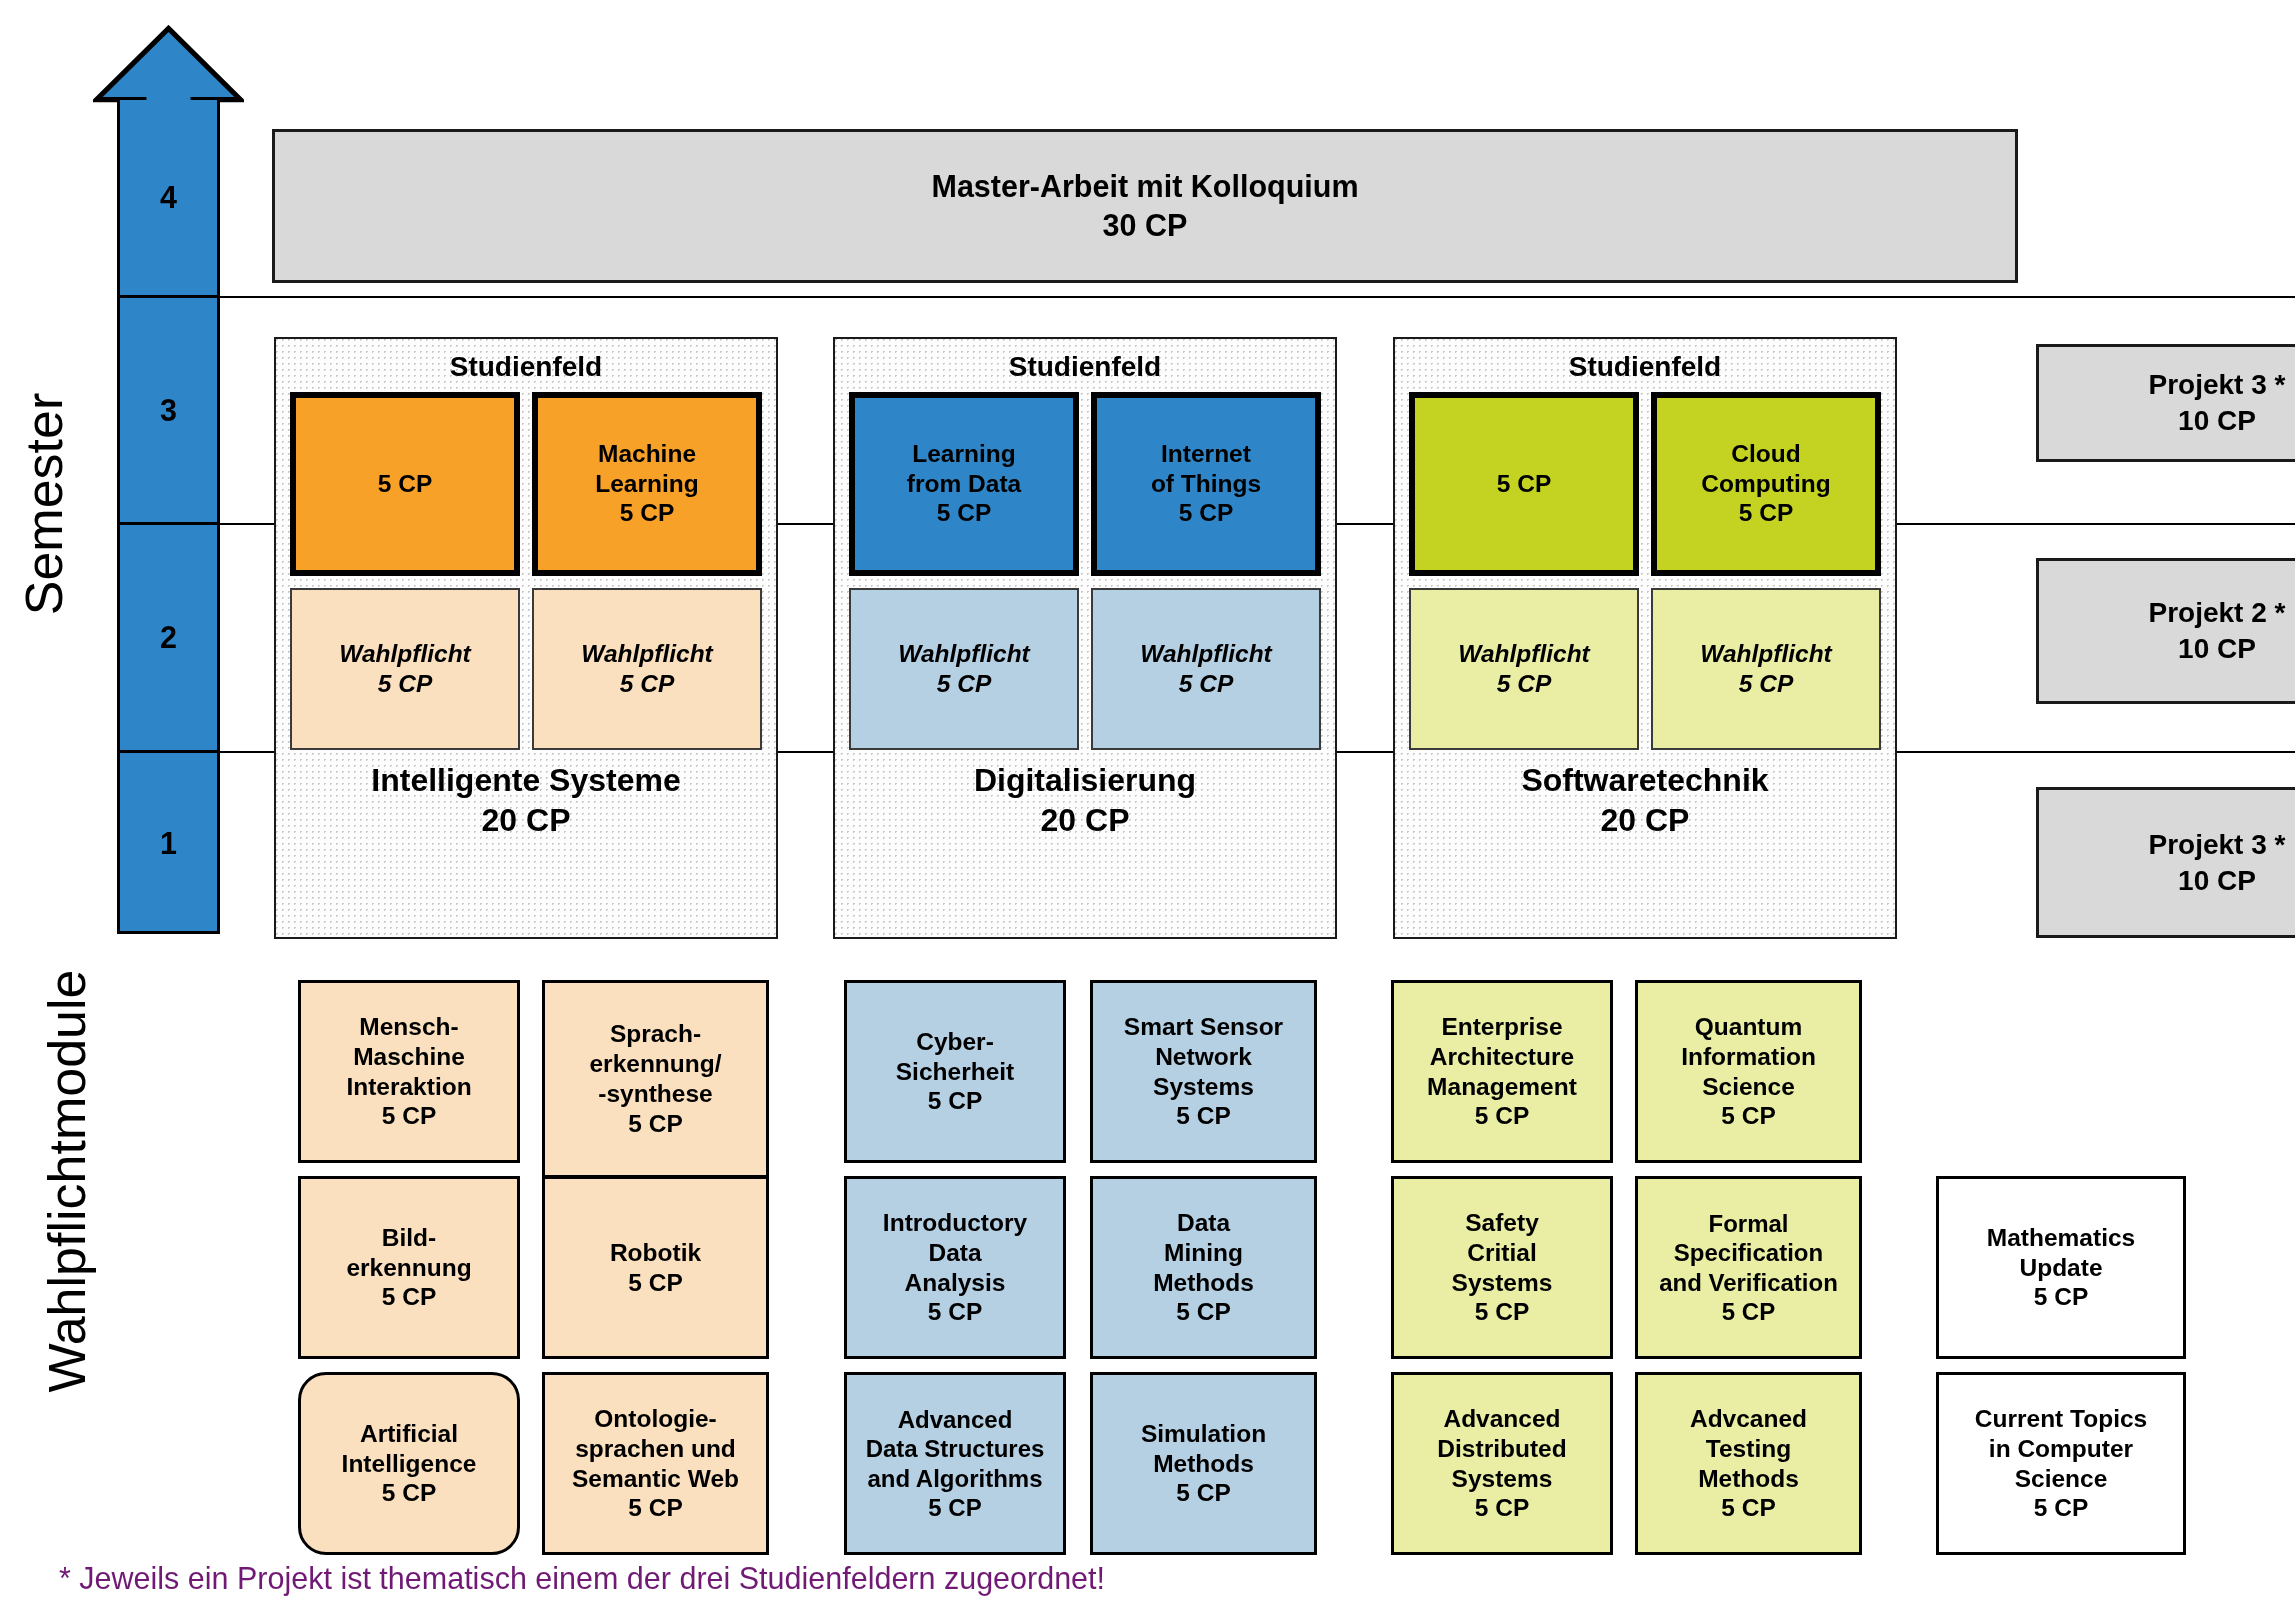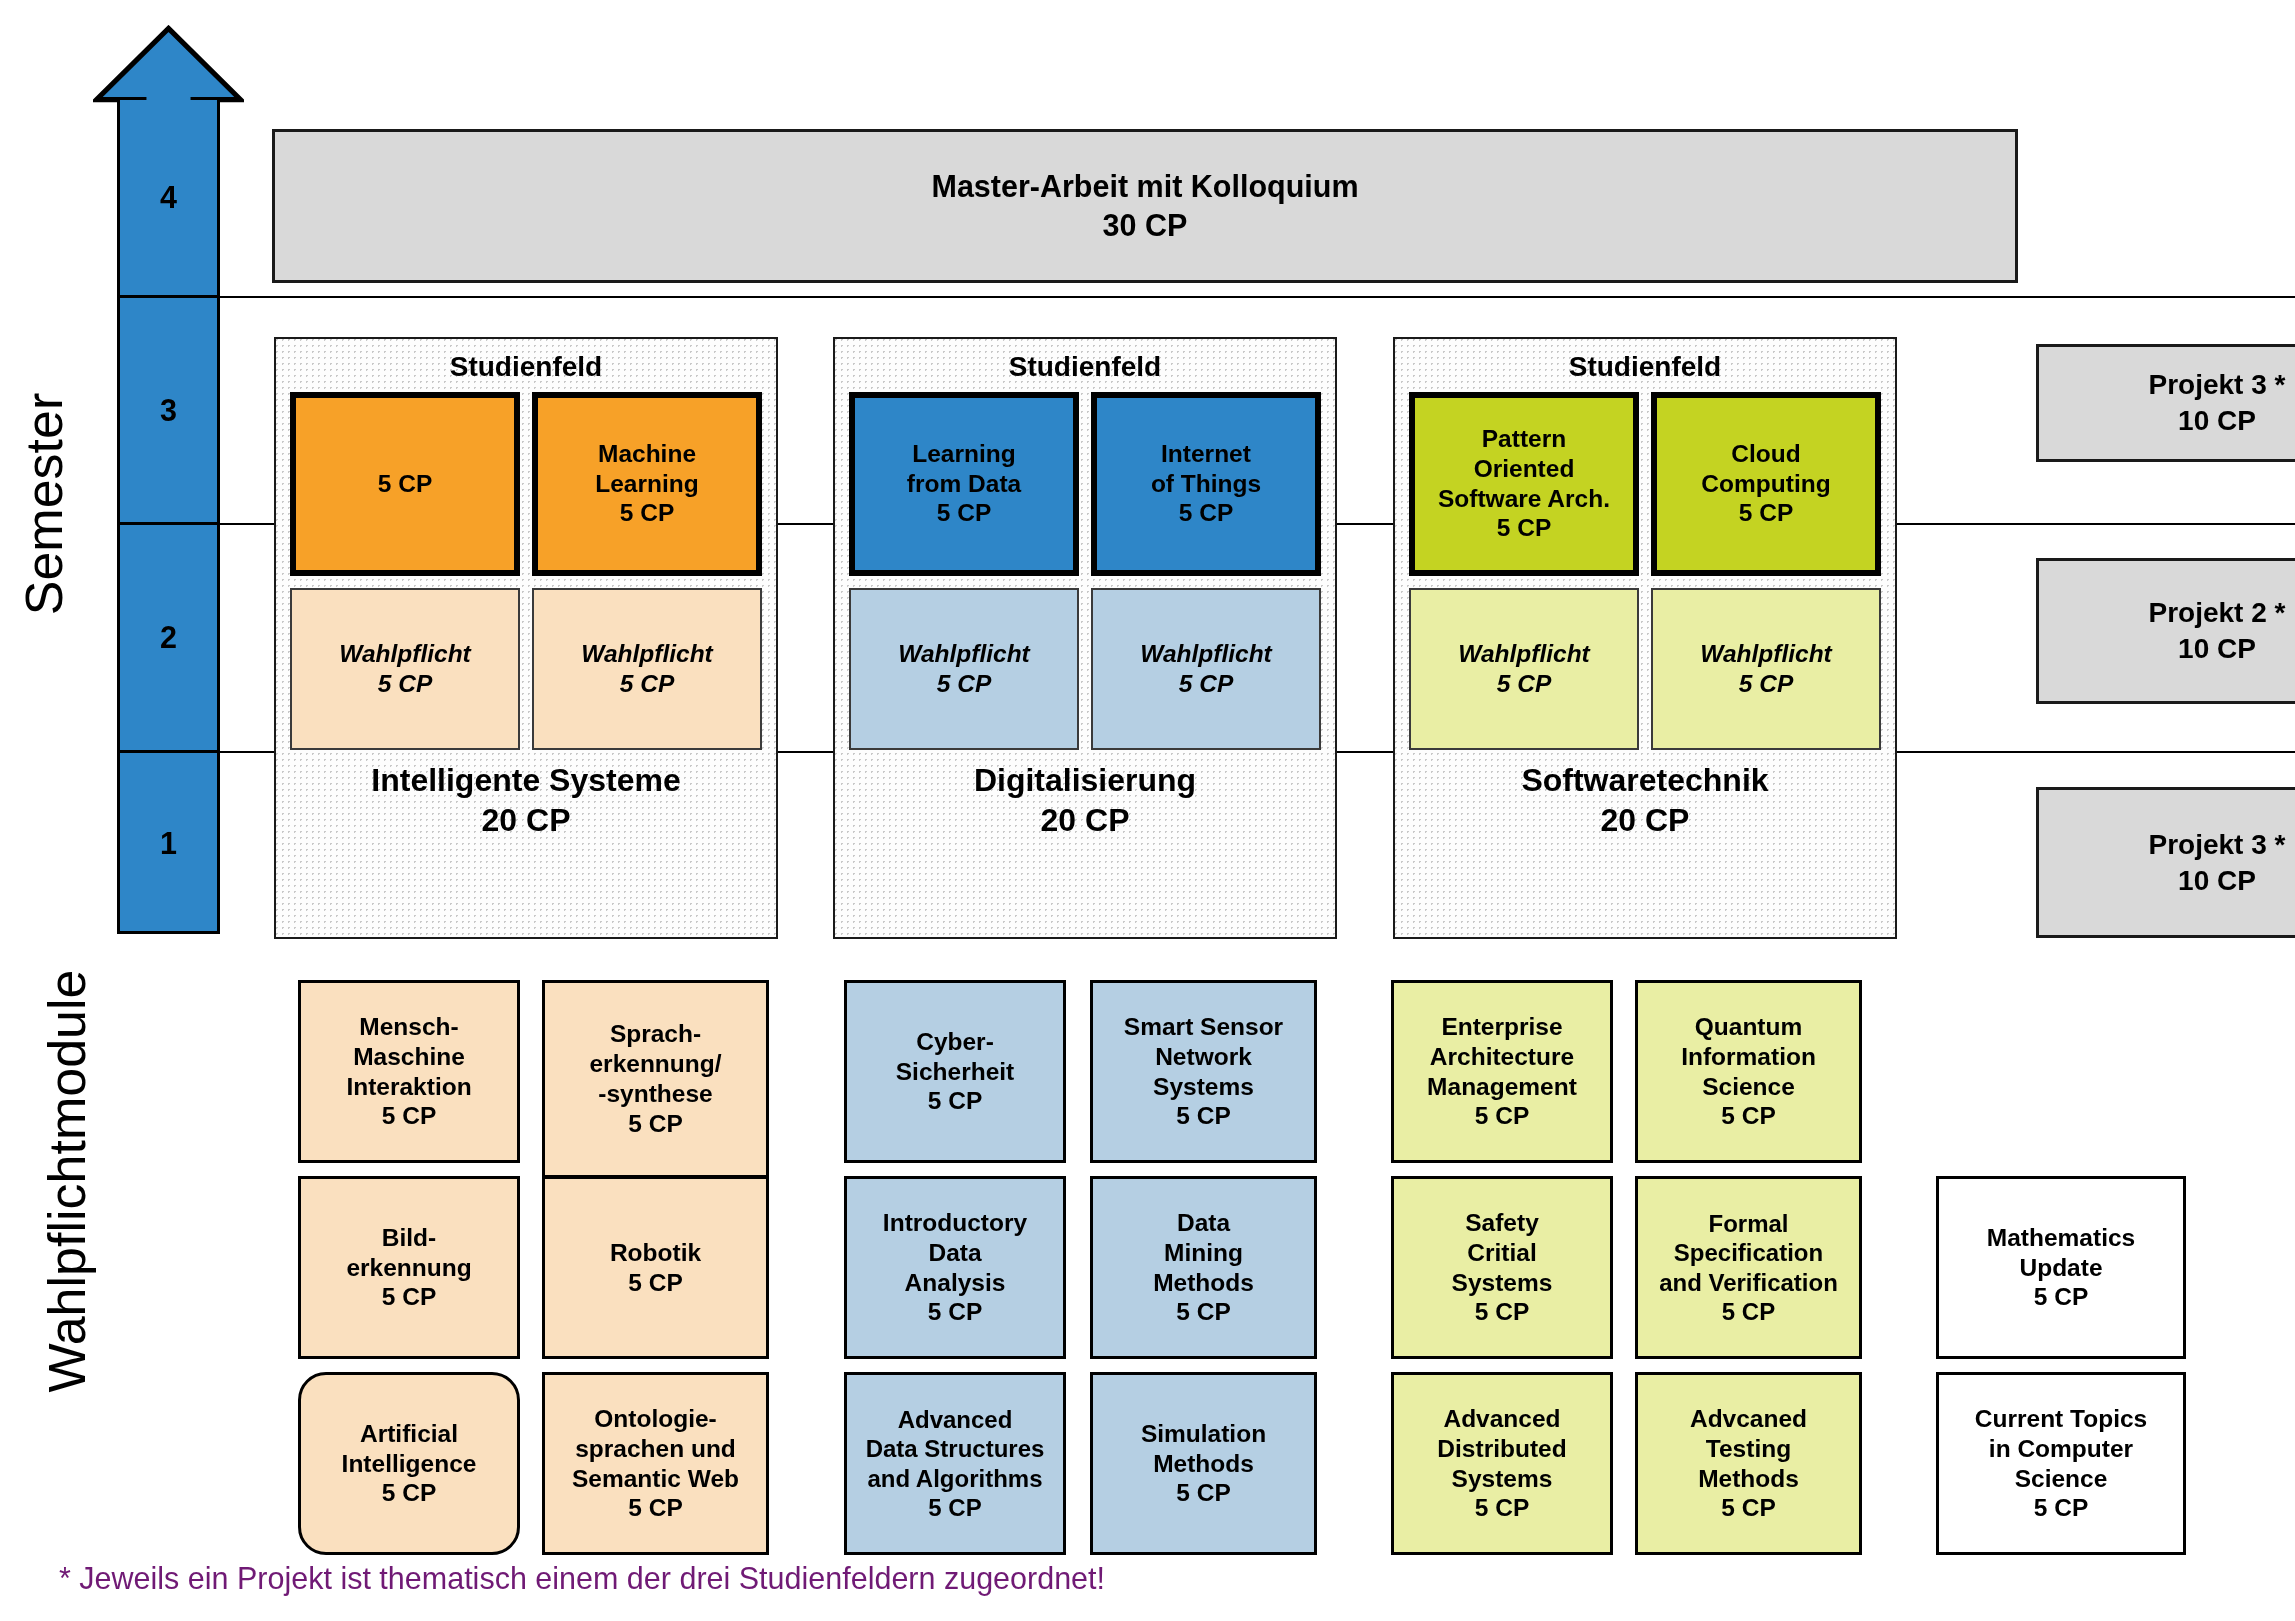--- a/index.html
+++ b/index.html
@@ -188,21 +188,20 @@
     <div class="field-foot">
       <div>Digitalisierung</div>
       <div>20 CP</div>
     </div>
   </div>
 
   <div class="field" style="left:1393px;width:504px;">
     <div class="field-title">Studienfeld</div>
     <div class="field-row">
       <div class="mod core olive">
-        <span>Pattern<br>Oriented<br>Software Arch.</span>
         <span>5 CP</span>
       </div>
       <div class="mod core olive">
         <span>Cloud<br>Computing</span>
         <span>5 CP</span>
       </div>
     </div>
     <div class="field-row" style="margin-top:12px;">
       <div class="mod elec olive-l">
         <span>Wahlpflicht</span>

